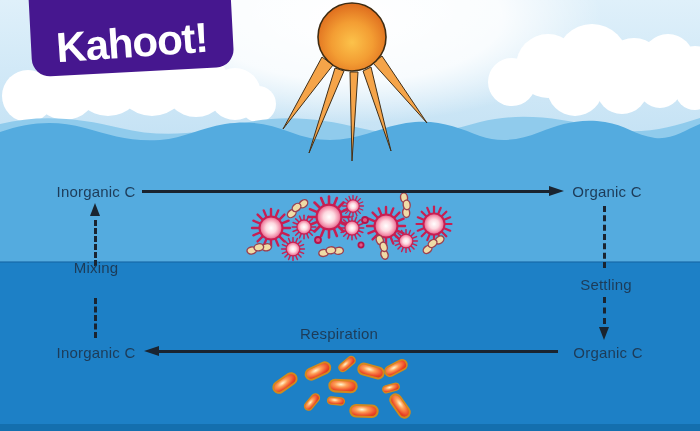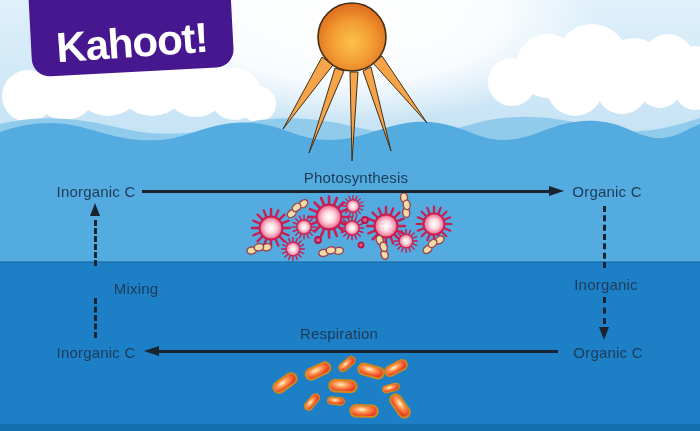--- a/index.html
+++ b/index.html
@@ -193,32 +193,31 @@
       <use href="#deepbact" transform="translate(364,411) rotate(2) scale(1.05)"></use>
       <use href="#deepbact" transform="translate(400,406) rotate(55)"></use>
     </g>
   </svg>
 
   <div class="kahoot-plaque">
     <span class="kahoot-text">Kahoot!</span>
   </div>
 
   <div class="label" style="left:96px; top:191px;">Inorganic C</div>
-  <div class="label" style="left:356px; top:177px;">Photosynthesis</div>
   <div class="label" style="left:607px; top:191px;">Organic C</div>
   <div class="h-line" style="left:142px; top:190px; width:407px;"></div>
   <div class="head-right" style="left:549px; top:185.5px;"></div>
 
   <div class="head-up" style="left:89.5px; top:203px;"></div>
   <div class="v-dash" style="left:93.5px; top:220px; height:46px;"></div>
-  <div class="label" style="left:96px; top:288px;margin-left:40px;">Mixing</div>
+  <div class="label" style="left:96px; top:267px;">Mixing</div>
   <div class="v-dash" style="left:93.5px; top:298px; height:40px;"></div>
 
   <div class="v-dash" style="left:602.5px; top:206px; height:62px;"></div>
-  <div class="label" style="left:606px; top:284px;">Inorganic</div>
+  <div class="label" style="left:606px; top:284px;">Settling</div>
   <div class="v-dash" style="left:602.5px; top:297px; height:27px;"></div>
   <div class="head-down" style="left:598.5px; top:327px;"></div>
 
   <div class="label" style="left:96px; top:352px;">Inorganic C</div>
   <div class="label" style="left:339px; top:333px;">Respiration</div>
   <div class="label" style="left:608px; top:352px;">Organic  C</div>
   <div class="head-left" style="left:144px; top:345.5px;"></div>
   <div class="h-line" style="left:159px; top:350px; width:399px;"></div>
 
 </div>

